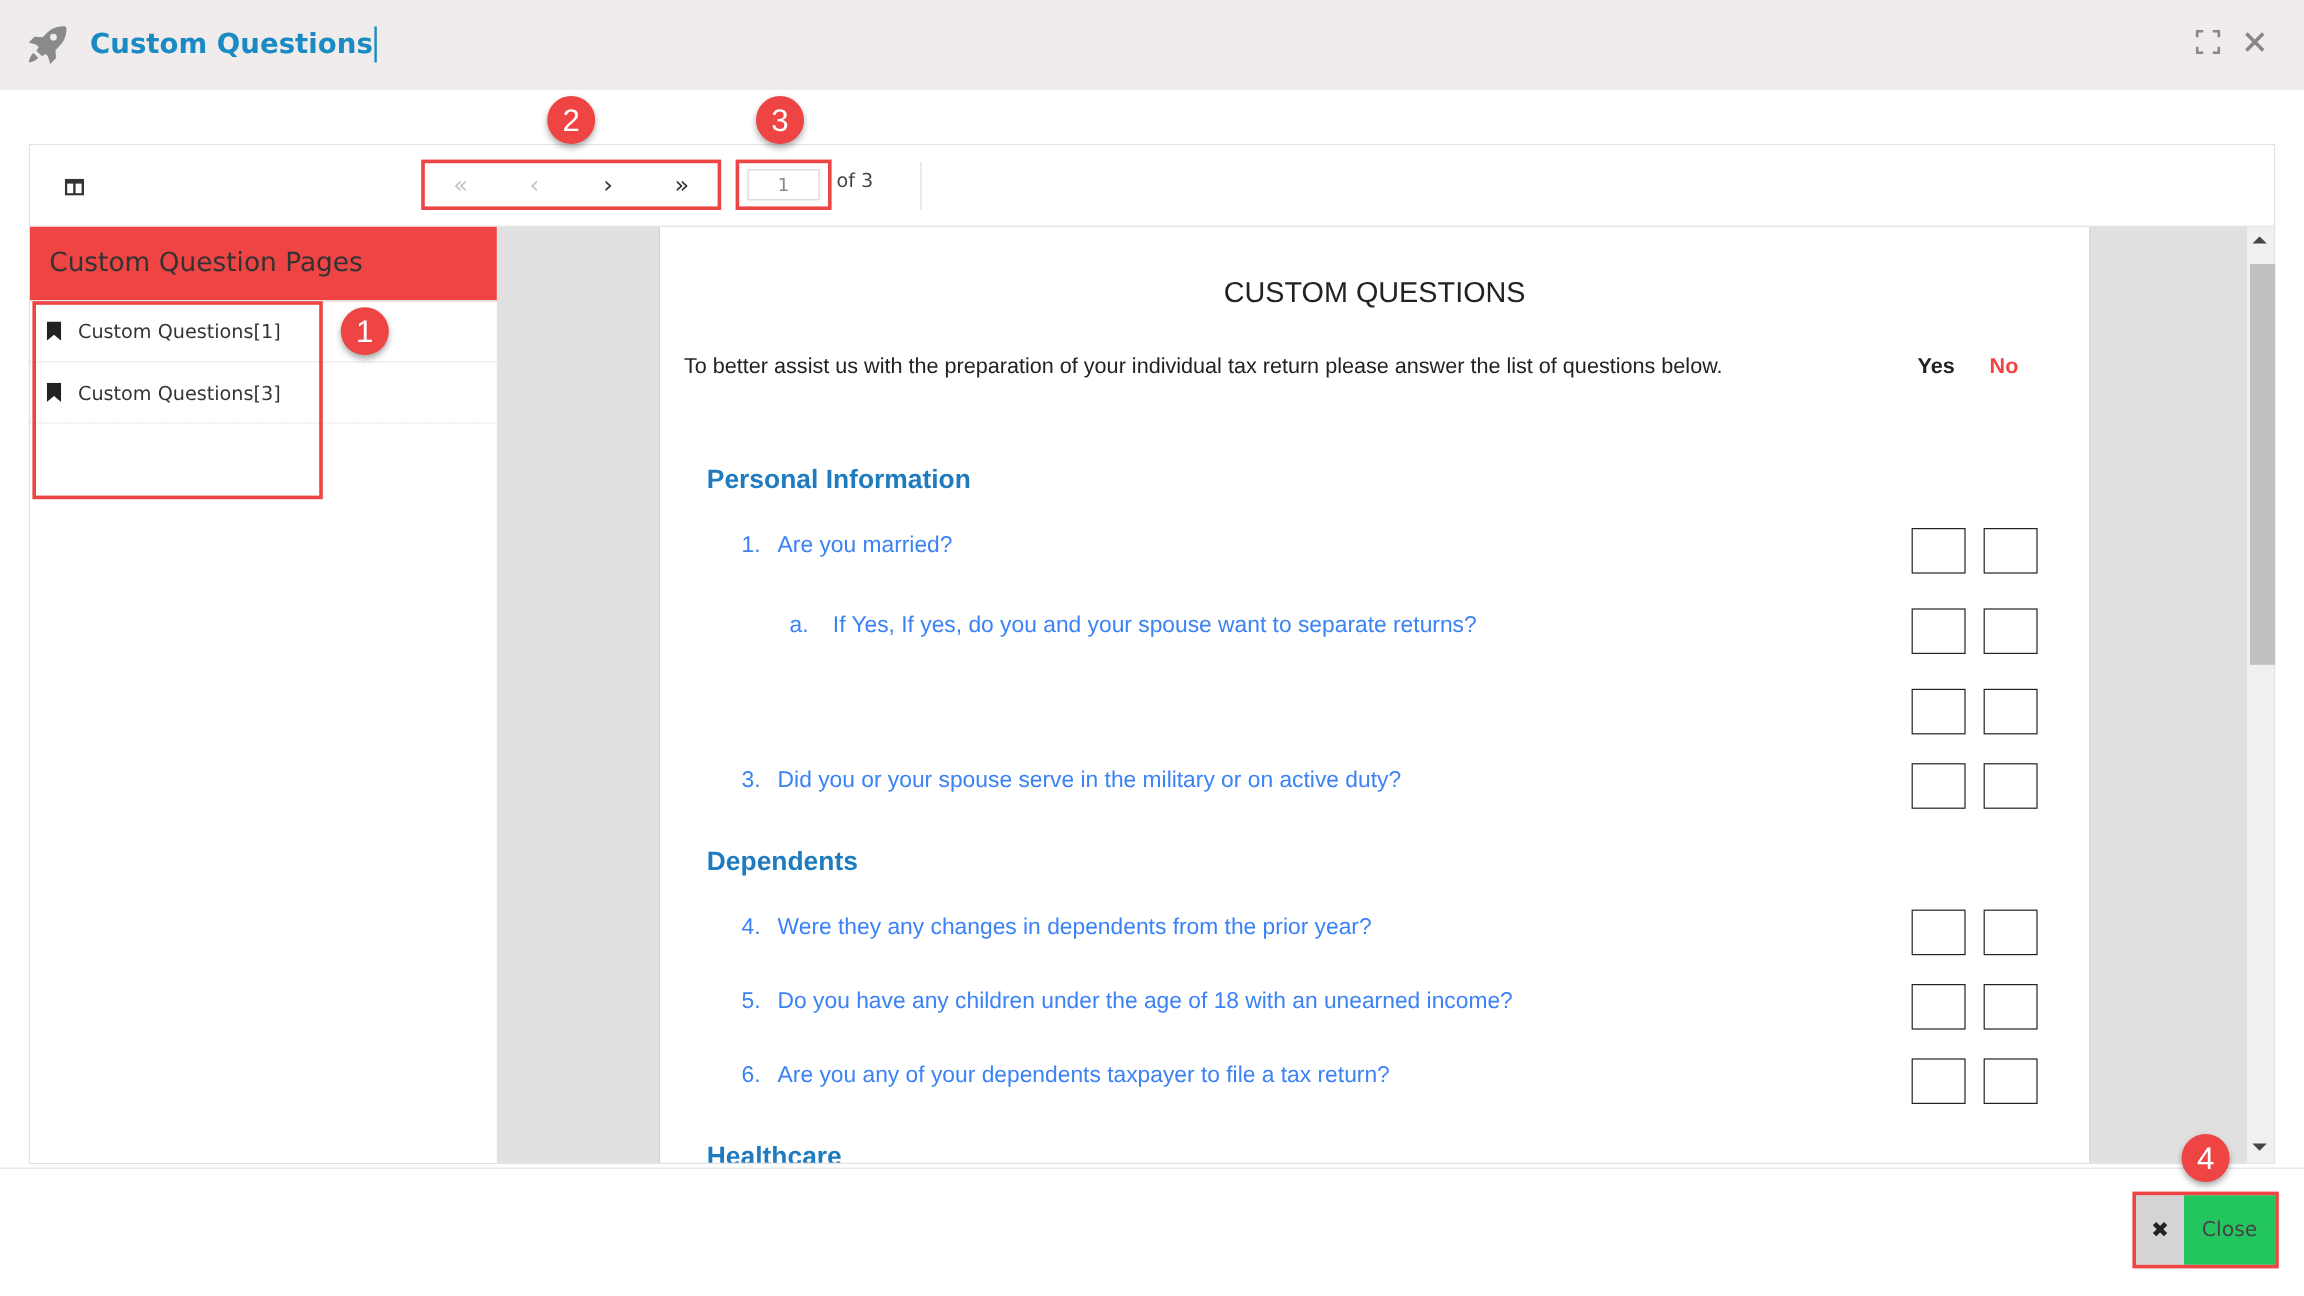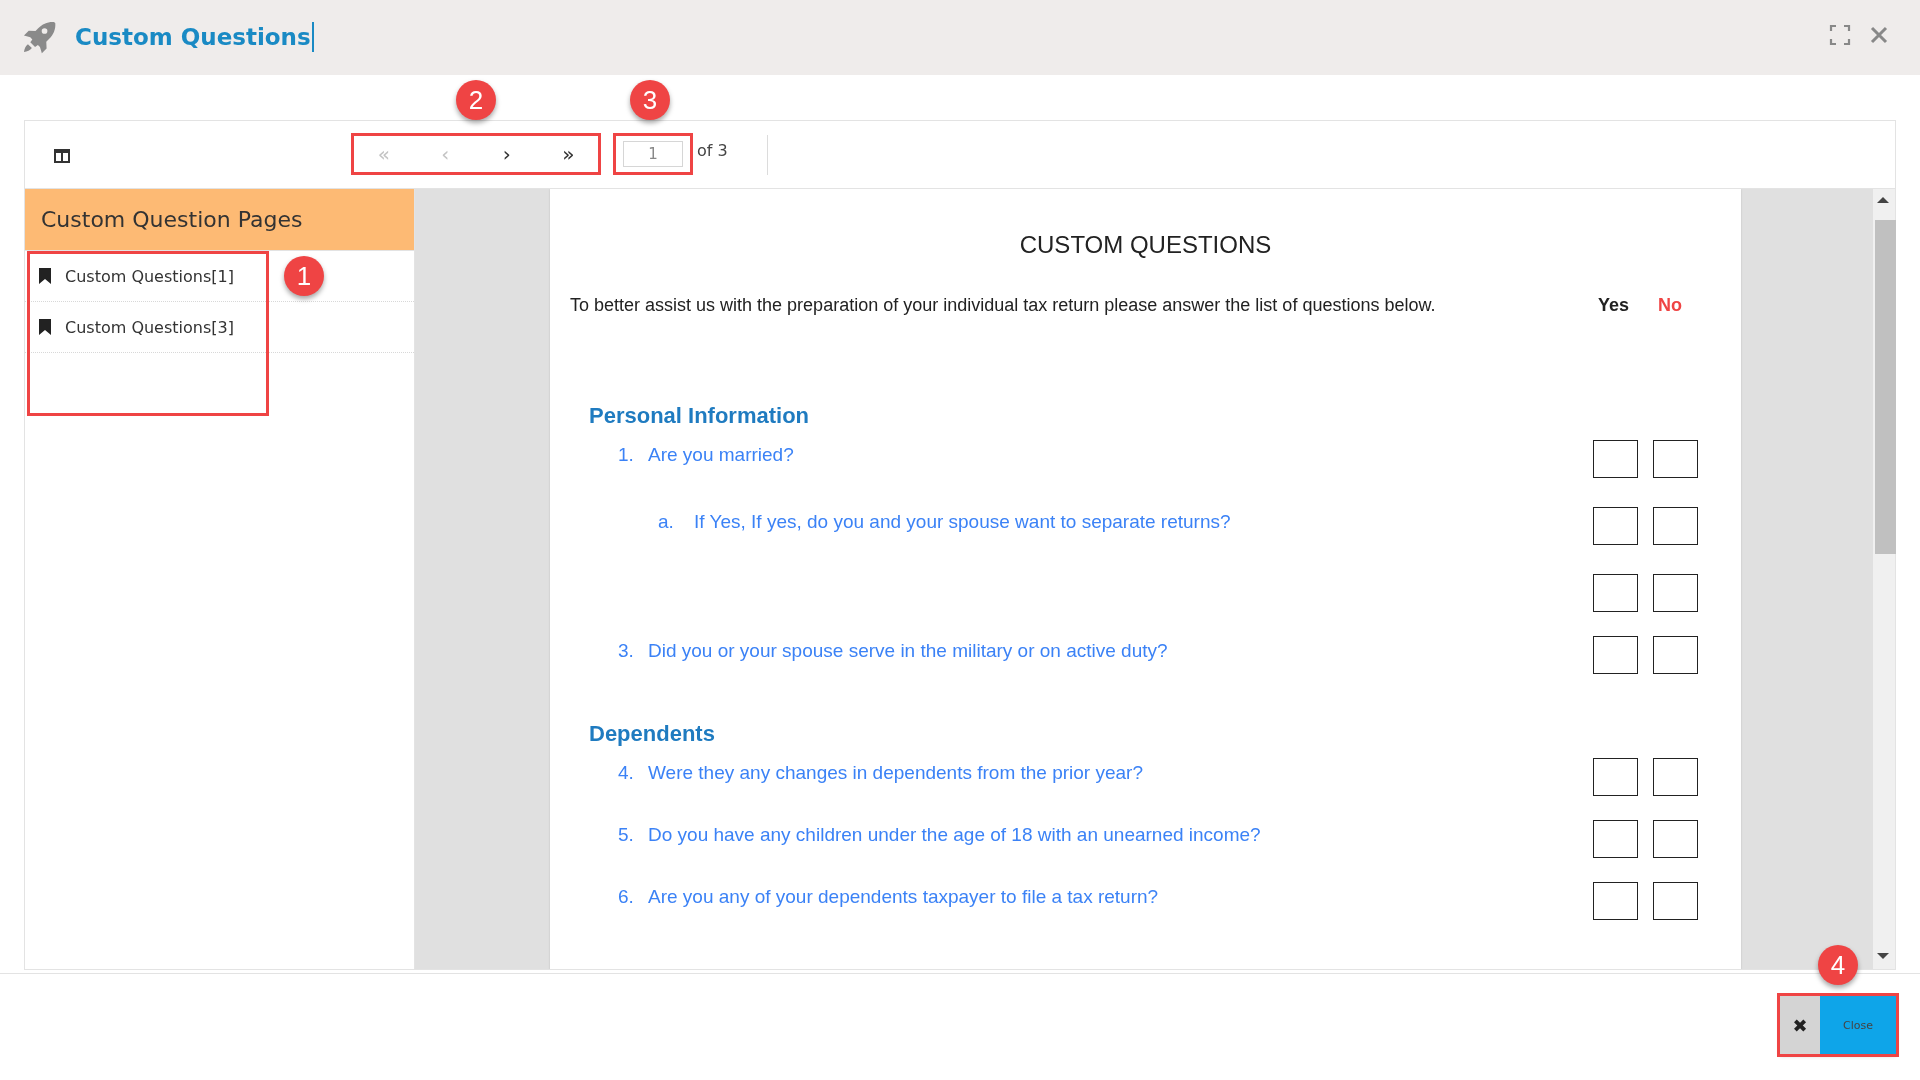--- a/index.html
+++ b/index.html
@@ -17,46 +17,46 @@
   .toolbar .panel-toggle { position: absolute; left: 29px; top: 28px; width: 16px; height: 14px; cursor: pointer; }
   .pager { position: absolute; left: 328px; top: 14px; width: 246px; height: 38px; display: flex; align-items: center; justify-content: space-around; outline: 3px solid #ef4444; outline-offset: -1px; }
   .pager .pbtn { width: 40px; height: 30px; display: flex; align-items: center; justify-content: center; font-family: "DejaVu Sans", sans-serif; font-size: 20px; color: #333; cursor: pointer; }
   .pager .pbtn.disabled { color: #c4c4c4; }
   .pagebox { position: absolute; left: 590px; top: 14px; width: 76px; height: 38px; outline: 3px solid #ef4444; outline-offset: -1px; display: flex; align-items: center; justify-content: center; }
   .pagebox input { width: 60px; height: 26px; border: 1px solid #d6d6d6; text-align: center; font-family: "DejaVu Sans", sans-serif; font-size: 15px; color: #888; background: #fff; }
   .ofpages { position: absolute; left: 672px; top: 20px; font-family: "DejaVu Sans", sans-serif; font-size: 16px; color: #444; }
   .tb-divider { position: absolute; left: 742px; top: 14px; width: 1px; height: 40px; background: #dcdcdc; }
 
   .sidebar { position: absolute; left: 0; top: 68px; width: 390px; height: 780px; background: #fff; border-right: 1px solid #e3e3e3; }
-  .sidebar .shead { height: 62px; background: #fdba74; border-bottom: 1px solid #e3e3e3; padding-left: 16px; display: flex; align-items: center; font-family: "DejaVu Sans", sans-serif; font-size: 22px; color: #333; }
+  .sidebar .shead { height: 62px; background: #ef4444; border-bottom: 1px solid #e3e3e3; padding-left: 16px; display: flex; align-items: center; font-family: "DejaVu Sans", sans-serif; font-size: 22px; color: #333; }
   .sidebar .slist { position: relative; }
   .sidebar .sitem { height: 51px; display: flex; align-items: center; padding-left: 14px; border-bottom: 1px dotted #d8d8d8; cursor: pointer; font-family: "DejaVu Sans", sans-serif; font-size: 16px; color: #333; }
   .sidebar .sitem .bm { width: 12px; height: 16px; margin-right: 14px; }
   .sidebar .hl1 { position: absolute; left: 2px; top: 0; width: 242px; height: 165px; border: 3px solid #ef4444; pointer-events: none; }
 
   .viewer { position: absolute; left: 390px; top: 68px; width: 1458px; height: 780px; background: #e0e0e0; overflow: hidden; }
   .page { position: absolute; left: 135px; top: 0; width: 1191px; height: 900px; background: #fff; box-shadow: 0 0 2px rgba(0,0,0,0.15); font-family: "Liberation Sans", sans-serif; }
   .page .doctitle { position: absolute; left: 0; width: 100%; top: 42px; text-align: center; font-size: 24px; color: #222; }
   .page .intro { position: absolute; left: 20px; top: 106px; font-size: 18px; color: #222; }
   .page .yes { position: absolute; left: 1048px; top: 106px; font-size: 18px; font-weight: bold; color: #222; }
   .page .no { position: absolute; left: 1108px; top: 106px; font-size: 18px; font-weight: bold; color: #ef4444; }
-  .page .sec { position: absolute; left: 39px; font-size: 22px; font-weight: bold; color: #1f7bc0; margin-top: 16px; }
+  .page .sec { position: absolute; left: 39px; font-size: 22px; font-weight: bold; color: #1f7bc0; }
   .page .q { position: absolute; font-size: 19px; color: #3b82f6; }
   .page .q .num { display: inline-block; width: 30px; }
   .page .box { position: absolute; width: 45px; height: 38px; border: 1.5px solid #222; background: #fff; cursor: pointer; }
 
   .scrollbar { position: absolute; left: 1848px; top: 68px; width: 22px; height: 780px; background: #f0f0f0; }
   .scrollbar .up { position: absolute; left: 4px; top: 8px; width: 0; height: 0; border-left: 6px solid transparent; border-right: 6px solid transparent; border-bottom: 6px solid #444; cursor: pointer; }
   .scrollbar .thumb { position: absolute; left: 2px; top: 31px; width: 21px; height: 334px; background: #c0c0c0; cursor: pointer; }
   .scrollbar .down { position: absolute; left: 4px; top: 764px; width: 0; height: 0; border-left: 6px solid transparent; border-right: 6px solid transparent; border-top: 6px solid #444; cursor: pointer; }
 
   .footer { position: absolute; left: 0; top: 973px; width: 1920px; height: 107px; border-top: 1px solid #e3e3e3; background: #fff; }
   .closebtn { position: absolute; left: 1780px; top: 22px; width: 116px; height: 58px; outline: 3px solid #ef4444; display: flex; cursor: pointer; box-shadow: 0 2px 4px rgba(0,0,0,0.2); }
   .closebtn .ic { width: 40px; height: 100%; background: #d4d4d4; display: flex; align-items: center; justify-content: center; font-size: 18px; color: #222; font-weight: bold; font-family: "DejaVu Sans", sans-serif; }
-  .closebtn .lbl { flex: 1; background: #0ea5e9; display: flex; align-items: center; justify-content: center; font-family: "DejaVu Sans", sans-serif; font-size: 11px; color: #444; }
+  .closebtn .lbl { flex: 1; background: #22c55e; display: flex; align-items: center; justify-content: center; font-family: "DejaVu Sans", sans-serif; font-size: 17px; color: #444; }
 
   .badge { position: absolute; width: 40px; height: 40px; border-radius: 50%; background: #ef4444; color: #fff; font-family: "Liberation Sans", sans-serif; font-size: 26px; display: flex; align-items: center; justify-content: center; box-shadow: 0 3px 5px rgba(0,0,0,0.35); z-index: 5; }
 </style>
 </head>
 <body>
 
 <div class="titlebar">
   <svg class="rocket" viewBox="0 0 24 24">
     <path fill="#8a8a8a" d="M21.5 2.5c-3.8-.3-7.4 1.2-10 4L9.8 8.2 5.5 8 2.5 11l4 1.2 1.3 1.3-1.3 1.8 3 3 1.8-1.3 1.3 1.3 1.2 4 3-3-.2-4.3 1.7-1.7c2.8-2.6 4.3-6.2 4-10zM15.5 10a1.8 1.8 0 1 1 0-3.6 1.8 1.8 0 0 1 0 3.6zM5 16.5c-1.5 1-2.2 3-2.5 5 2-.3 4-1 5-2.5z"></path>
   </svg>

